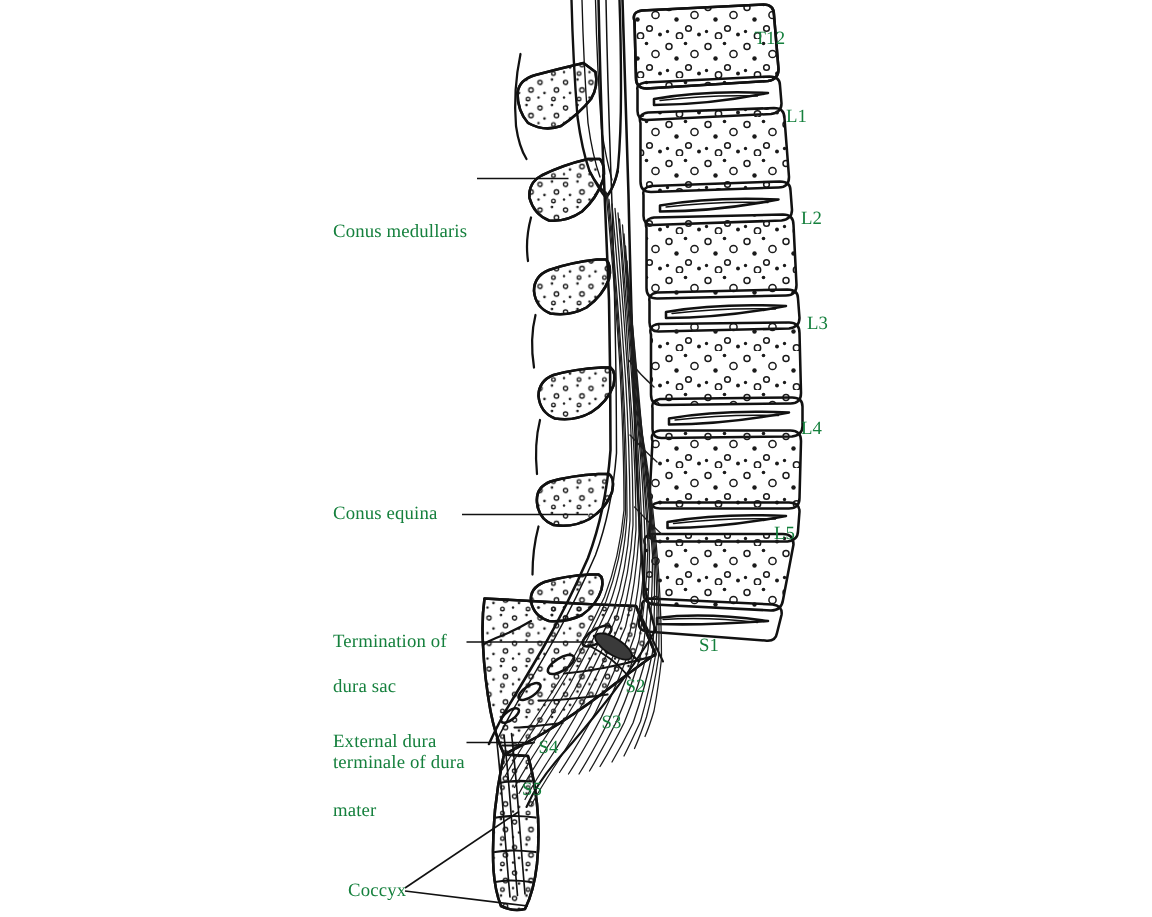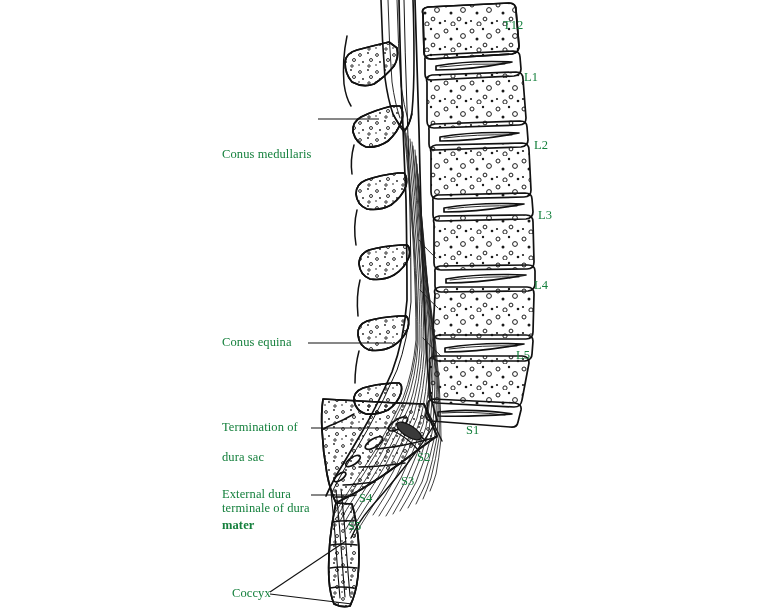--- a/index.html
+++ b/index.html
@@ -288,21 +288,21 @@
 
   <div class="lbl leftblock" style="left:222px; top:111px;margin-top:36px;">Conus medullaris</div>
 
   <div class="lbl leftblock" style="left:222px; top:335px;">Conus equina</div>
 
   <div class="lbl leftblock" style="left:222px; top:420px;">Termination of</div>
   <div class="lbl leftblock" style="left:222px; top:434px;margin-top:16px;">dura sac</div>
 
   <div class="lbl leftblock" style="left:222px; top:487px;">External dura</div>
   <div class="lbl leftblock" style="left:222px; top:501px;">terminale of dura</div>
-  <div class="lbl leftblock" style="left:222px; top:518px;font-weight:bold;">mater</div>
+  <div class="lbl leftblock" style="left:222px; top:533px;">mater</div>
 
   <div class="lbl leftblock" style="left:232px; top:586px;">Coccyx</div>
 
   <div class="lbl vert" style="left:503px; top:18px;">T12</div>
   <div class="lbl vert" style="left:524px; top:70px;">L1</div>
   <div class="lbl vert" style="left:534px; top:138px;text-align:center;">L2</div>
   <div class="lbl vert" style="left:538px; top:208px;">L3</div>
   <div class="lbl vert" style="left:534px; top:278px;">L4</div>
   <div class="lbl vert" style="left:516px; top:348px;">L5</div>
   <div class="lbl vert" style="left:466px; top:423px;">S1</div>

